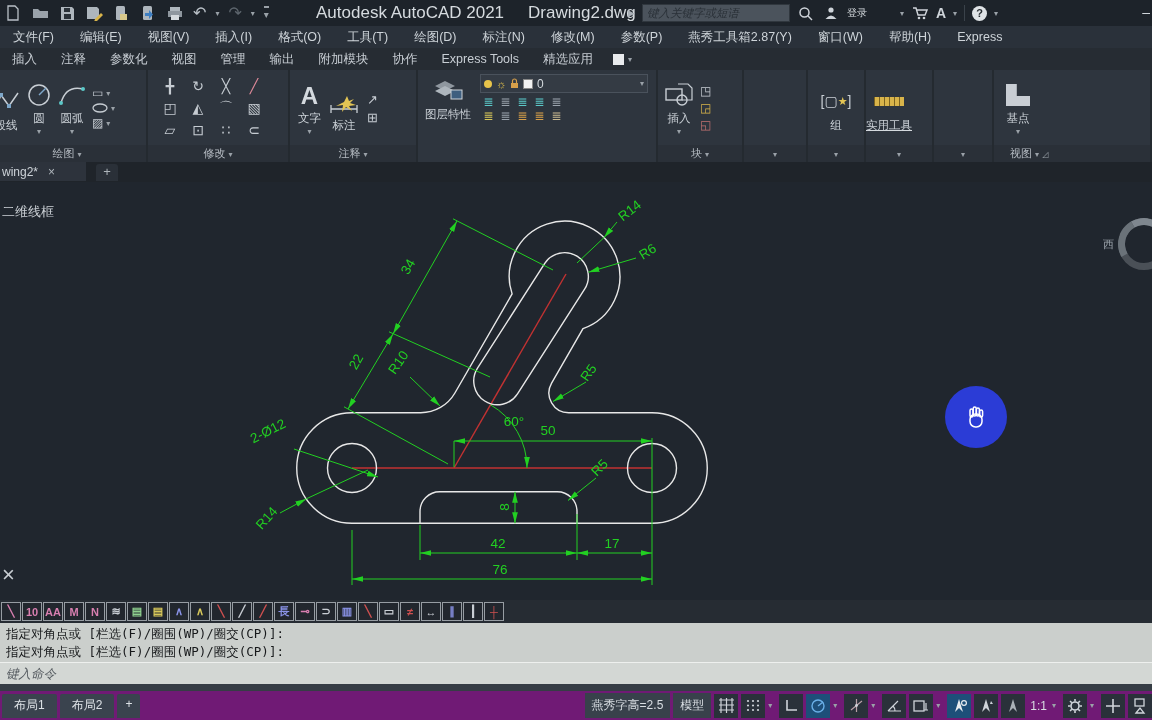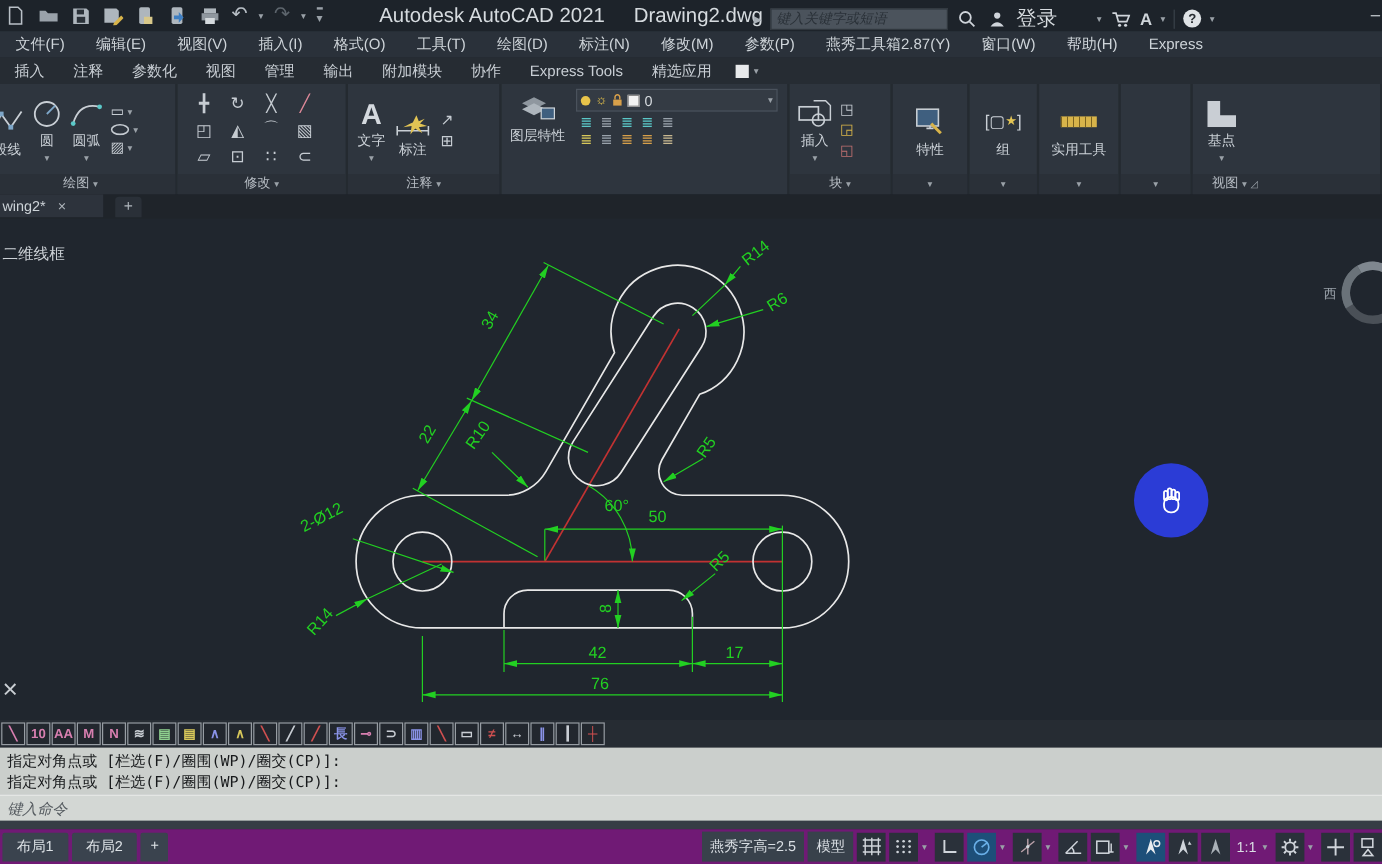--- a/index.html
+++ b/index.html
@@ -16,21 +16,21 @@
   .undo { font-size:16px; color:#b9c0c7; line-height:16px; }
   .redo { font-size:16px; color:#5d656d; line-height:16px; }
   .tb-title { position:absolute; left:316px; top:0; line-height:26px; display:flex; gap:24px;
               font-size:17px; color:#d6dbdf; white-space:nowrap; }
   .tb-right { position:absolute; left:628px; top:4px; display:flex; align-items:center; gap:7px; }
   .tb-arrow { color:#aab1b8; font-size:9px; }
   .searchbox { width:148px; height:18px; background:#4b535c; border:1px solid #30373e;
                font-style:italic; font-size:11.5px; color:#20262c; padding:0 4px;
                font-family:"Liberation Sans",sans-serif; }
   .searchbox::placeholder { color:#2a3138; font-style:italic; }
-  .signin { font-size:17px; color:#d6dbdf; }
+  .signin { font-size:10px; color:#d6dbdf; }
   .tbdivider { width:1px; height:16px; background:#3a424a; }
   .helpcirc { width:15px; height:15px; border-radius:50%; background:#dfe3e6; color:#272c31;
               font-size:11px; font-weight:bold; display:flex; align-items:center; justify-content:center; }
   .aicon { font-size:14px; font-weight:bold; color:#cfd5da; }
   .minbtn { position:absolute; right:2px; top:0; line-height:24px; color:#cfd5da; font-size:14px; }
 
   
   .menubar { position:absolute; top:26px; left:0; width:100%; height:22px; background:#2a313a;
              display:flex; align-items:center; font-size:12.5px; color:#ced4d9; }
   .mitem { padding:0 13px; line-height:22px; white-space:nowrap; }
@@ -417,48 +417,36 @@
           <span style="color:#c6ccd2;">◳</span>
           <span style="color:#d8b44a;">◲</span>
           <span style="color:#c07070;">◱</span>
         </span>
       </div>
       <div class="pfoot">
         <span>块</span> <span class="caret">▾</span></div>
     </div>
 
     <div class="panel" style="width:62px;">
-      <div class="pbody" style="justify-content:center;">
-        <span class="bigbtn">
-          <span class="ic">
-            <svg width="26" height="26">
-                <rect x="2" y="2" width="18" height="14" fill="#3f5f7f" stroke="#c9cfd5" stroke-width="1.3"></rect>
-                <path d="M10,18 h6 M13,16 v2" stroke="#c9cfd5" stroke-width="1.3"></path>
-                <path d="M14,14 l8,8" stroke="#d8b44a" stroke-width="2.5"></path>
-              </svg>
-            </span>
-          <span>特性</span>
-        </span>
-      </div>
       <div class="pfoot"><span class="caret">▾</span></div>
     </div>
 
     <div class="panel" style="width:56px;">
       <div class="pbody" style="justify-content:center;">
         <span class="bigbtn">
           <span class="ic" style="font-size:14px;color:#c9cfd5;">
             [▢<span style="color:#e2c454;font-size:11px;">★</span>]</span>
           <span>组</span>
         </span>
       </div>
       <div class="pfoot"><span class="caret">▾</span></div>
     </div>
 
     <div class="panel" style="width:66px;">
-      <div class="pbody" style="justify-content:center;">
+      <div class="pbody" style="justify-content:flex-start;text-decoration:underline;">
         <span class="bigbtn">
           <span class="ic">
               <span class="ruler"></span>
             </span>
           <span>实用工具</span>
         </span>
       </div>
       <div class="pfoot"><span class="caret">▾</span></div>
     </div>
 

